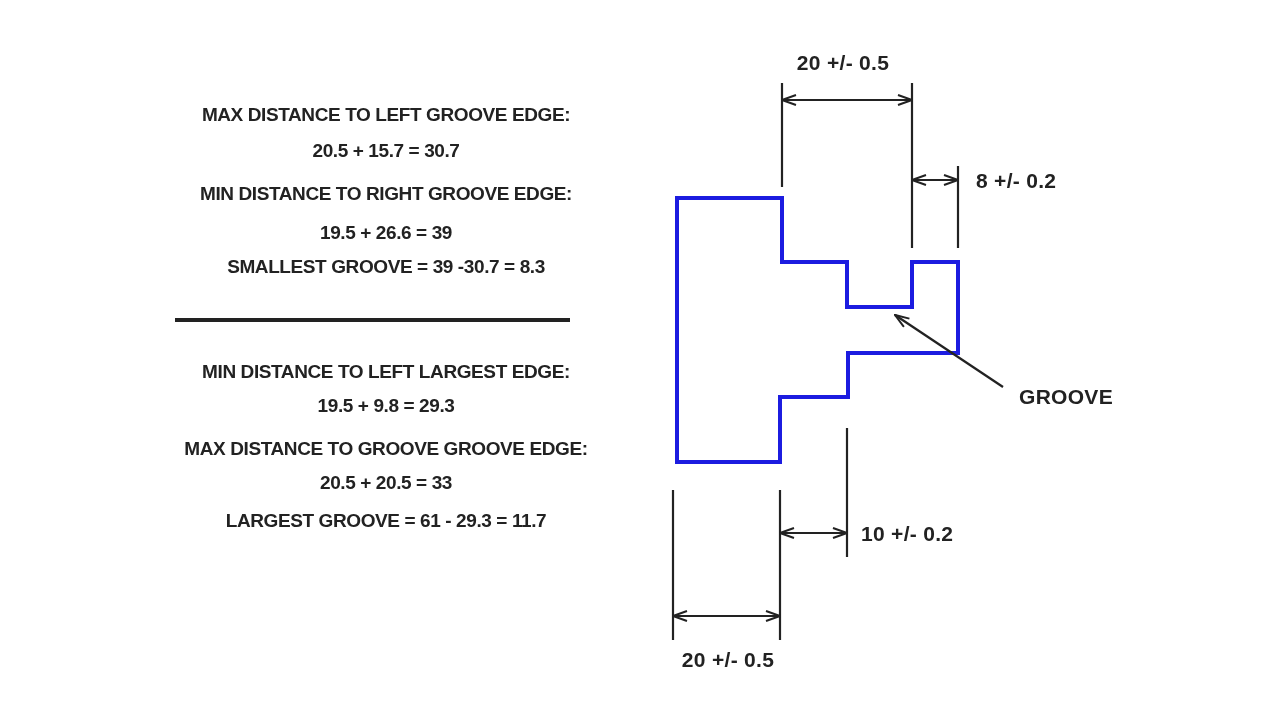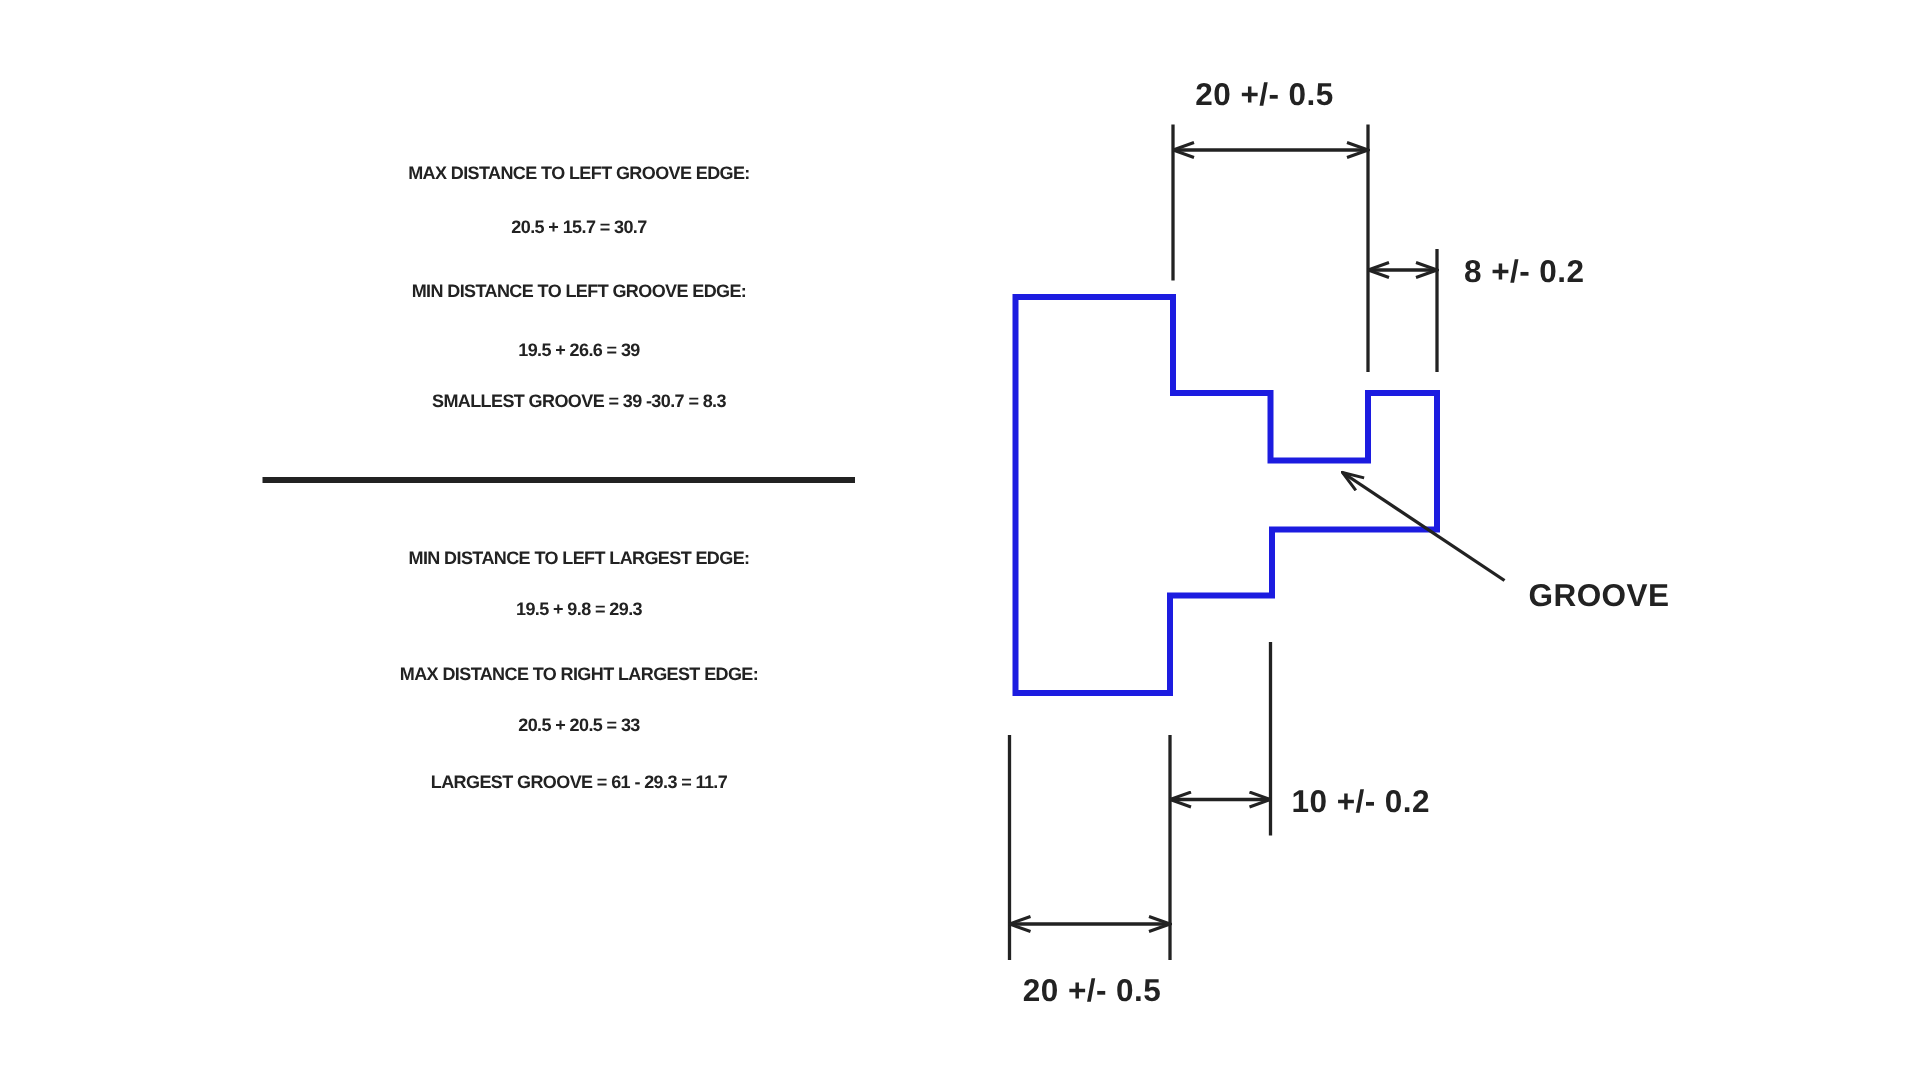--- a/index.html
+++ b/index.html
@@ -8,21 +8,21 @@
     --background:#ffffff;
   }
   html,body{margin:0;padding:0;background:var(--background);}
   .stage{
     position:relative;width:1280px;height:720px;background:var(--background);
     font-family:"Liberation Sans", sans-serif;overflow:hidden;
   }
   .calc-panel p{
     position:absolute;left:170px;width:432px;margin:0;
     text-align:center;color:var(--annotation);
-    font-weight:700;font-size:12px;line-height:22px;letter-spacing:-0.4px;
+    font-weight:700;font-size:19px;line-height:22px;letter-spacing:-0.4px;
     white-space:nowrap;
   }
   .divider{
     position:absolute;left:175px;top:318px;width:395px;height:4px;
     background:var(--annotation);
   }
   .drawing{position:absolute;left:640px;top:0;width:640px;height:720px;}
   .part{fill:none;stroke:var(--part-outline);stroke-width:4;stroke-linejoin:miter;}
   .dline{stroke:var(--annotation);stroke-width:2.2;fill:none;}
   .dim-label{
@@ -31,27 +31,27 @@
   }
 </style>
 </head>
 <body>
 
 <div class="stage">
 
   <section class="calc-panel">
     <p style="top:104px">MAX DISTANCE TO LEFT GROOVE EDGE:</p>
     <p style="top:140px">20.5 + 15.7 = 30.7</p>
-    <p style="top:183px">MIN DISTANCE TO LEFT GROOVE EDGE:</p>
+    <p style="top:183px">MIN DISTANCE TO RIGHT GROOVE EDGE:</p>
     <p style="top:222px">19.5 + 26.6 = 39</p>
     <p style="top:256px">SMALLEST GROOVE = 39 -30.7 = 8.3</p>
 
     <p style="top:361px">MIN DISTANCE TO LEFT LARGEST EDGE:</p>
     <p style="top:395px">19.5 + 9.8 = 29.3</p>
-    <p style="top:438px">MAX DISTANCE TO RIGHT LARGEST EDGE:</p>
+    <p style="top:438px">MAX DISTANCE TO GROOVE GROOVE EDGE:</p>
     <p style="top:472px">20.5 + 20.5 = 33</p>
     <p style="top:510px">LARGEST GROOVE = 61 - 29.3 = 11.7</p>
   </section>
 
   <div class="divider"></div>
 
   <svg class="drawing" viewBox="0 0 640 720" xmlns="http://www.w3.org/2000/svg">
     <defs>
       <marker id="arr" viewBox="0 0 16 12" refX="15" refY="6" markerWidth="16" markerHeight="12" markerUnits="userSpaceOnUse" orient="auto-start-reverse">
         <path d="M1,1 L15,6 L1,11" fill="none" stroke="#222222" stroke-width="2"></path>

